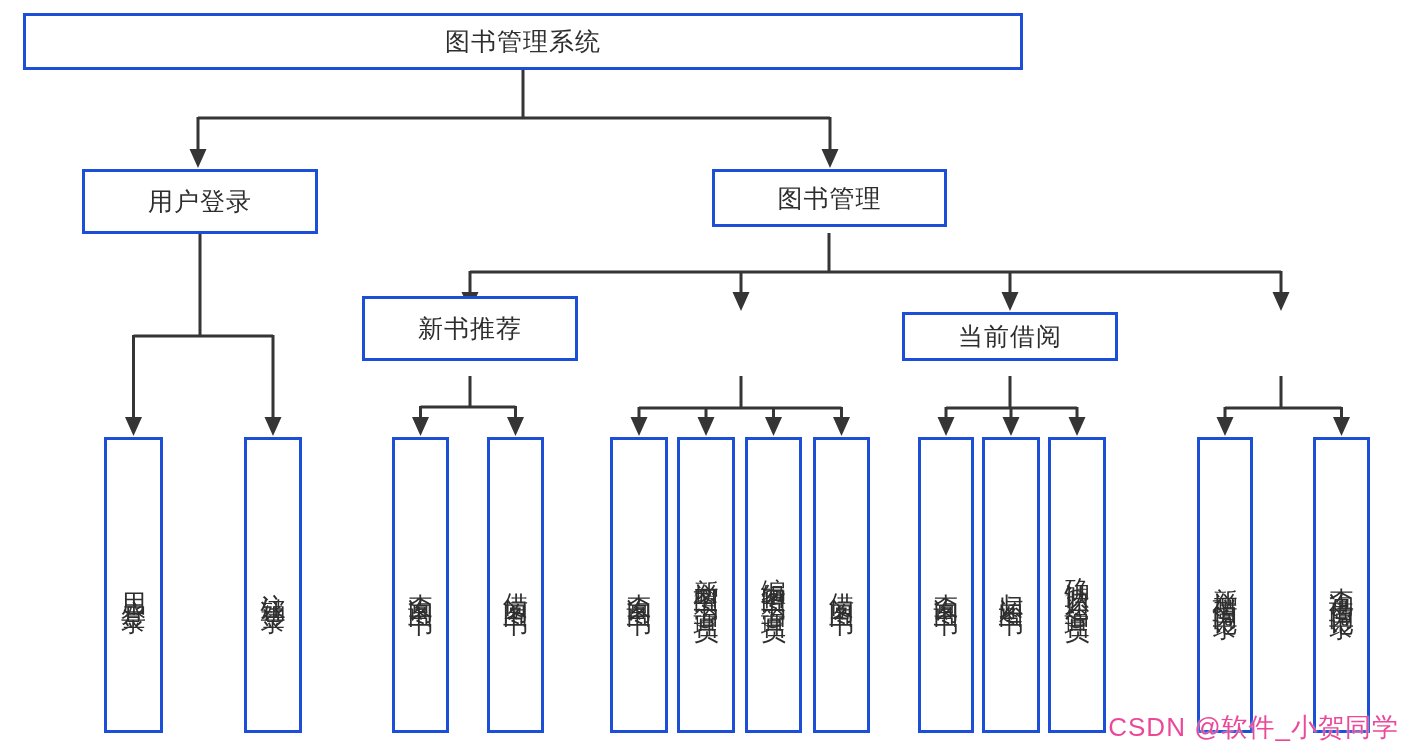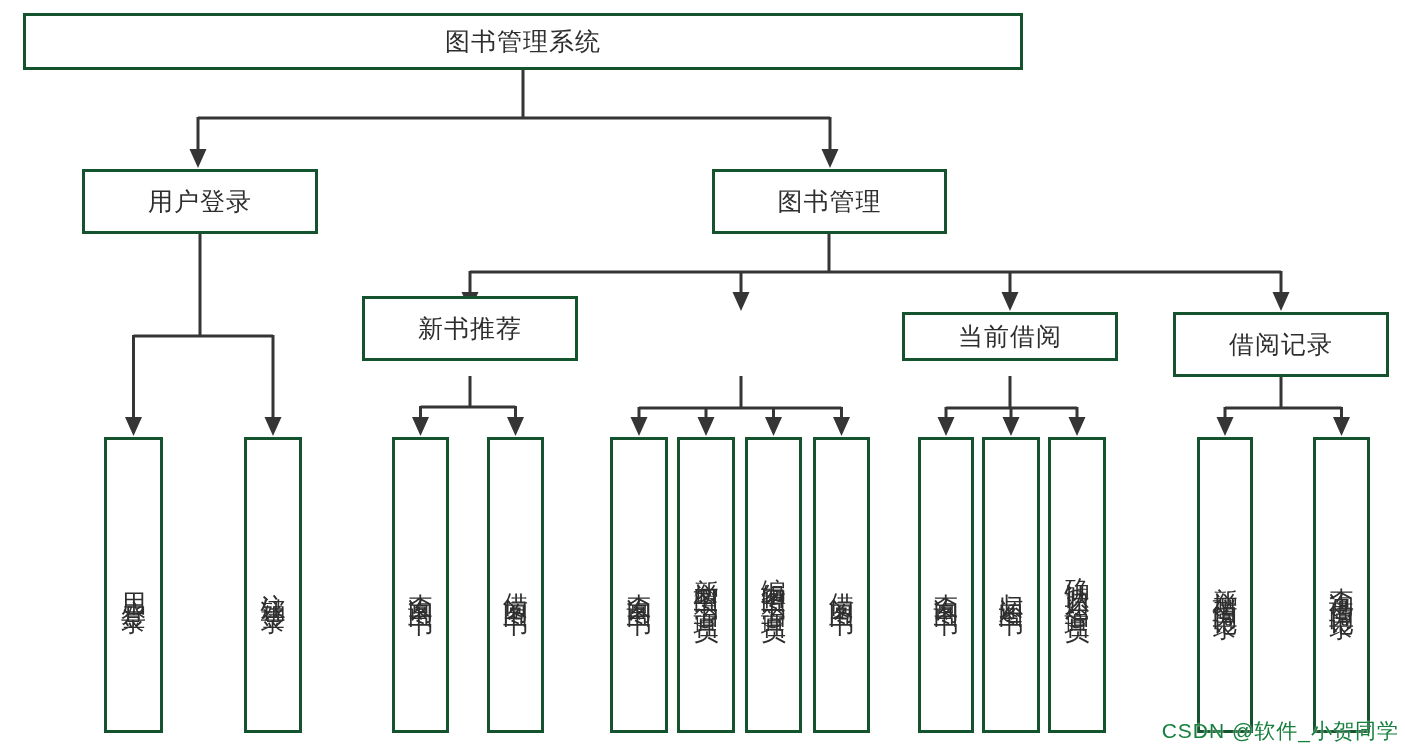--- a/index.html
+++ b/index.html
@@ -1,32 +1,32 @@
 <!DOCTYPE html>
 <html><head>
 <meta charset="utf-8">
 <style>
   html,body{margin:0;padding:0;background:#ffffff;}
   .stage{
     position:relative;width:1405px;height:747px;background:#ffffff;
     font-family:"Liberation Sans",sans-serif;color:#2e2e2e;overflow:hidden;
   }
   .node,.vnode{
-    position:absolute;box-sizing:border-box;border:3px solid #14532d;background:#ffffff;
+    position:absolute;box-sizing:border-box;border:3px solid #1d4ed8;background:#ffffff;
     display:flex;align-items:center;justify-content:center;
   }
   .node{font-size:25px;letter-spacing:1px;white-space:nowrap;}
   .vnode{
     writing-mode:vertical-rl;text-orientation:mixed;
     font-size:25px;letter-spacing:6px;line-height:1;
   }
   .wires{position:absolute;left:0;top:0;pointer-events:none;}
   .watermark{
-    position:absolute;right:6px;bottom:2px;font-size:21px;letter-spacing:1px;
-    color:#15803d;white-space:nowrap;text-shadow:0 0 2px #ffffff;
+    position:absolute;right:6px;bottom:2px;font-size:26px;letter-spacing:1px;
+    color:#ec4899;white-space:nowrap;text-shadow:0 0 2px #ffffff;
   }
 </style>
 </head>
 <body>
 
 <div class="stage">
 
   <svg class="wires" width="1405" height="747" viewBox="0 0 1405 747" aria-hidden="true">
     <path fill="none" stroke="#353535" stroke-width="3" d="
       M523 70 V118 M198 118 H830 M198 117 V151 M830 117 V151
@@ -42,25 +42,24 @@
       M125 417h17L133.5 436z  M264.5 417h17L273 436z
       M412 417h17L420.5 436z  M507 417h17L515.5 436z
       M630.5 417h17L639 436z  M697.5 417h17L706 436z  M765 417h17L773.5 436z  M833 417h17L841.5 436z
       M937.5 417h17L946 436z  M1002.5 417h17L1011 436z  M1068.5 417h17L1077 436z
       M1216.5 417h17L1225 436z  M1333 417h17L1341.5 436z"></path>
   </svg>
 
   <div class="node" style="left:23px;top:13px;width:1000px;height:57px">图书管理系统</div>
 
   <div class="node" style="left:82px;top:169px;width:236px;height:65px">用户登录</div>
-  <div class="node" style="left:712px;top:169px;width:235px;height:65px">图书管理</div>
+  <div class="node" style="left:712px;top:169px;width:235px;height:58px">图书管理</div>
 
   <div class="node" style="left:362px;top:296px;width:216px;height:65px">新书推荐</div>
   <div class="node" style="left:902px;top:312px;width:216px;height:49px">当前借阅</div>
-  <div class="node" style="left:1173px;top:312px;width:216px;height:65px">借阅记录</div>
 
   <div class="vnode" style="left:104px;top:437px;width:59px;height:296px">用户登录</div>
   <div class="vnode" style="left:244px;top:437px;width:58px;height:296px">注销登录</div>
 
   <div class="vnode" style="left:392px;top:437px;width:57px;height:296px">查询图书</div>
   <div class="vnode" style="left:487px;top:437px;width:57px;height:296px">借阅图书</div>
 
   <div class="vnode" style="left:610px;top:437px;width:58px;height:296px">查询图书</div>
   <div class="vnode" style="left:677px;top:437px;width:58px;height:296px">新增图书（管理员）</div>
   <div class="vnode" style="left:745px;top:437px;width:57px;height:296px">编辑图书（管理员）</div>

